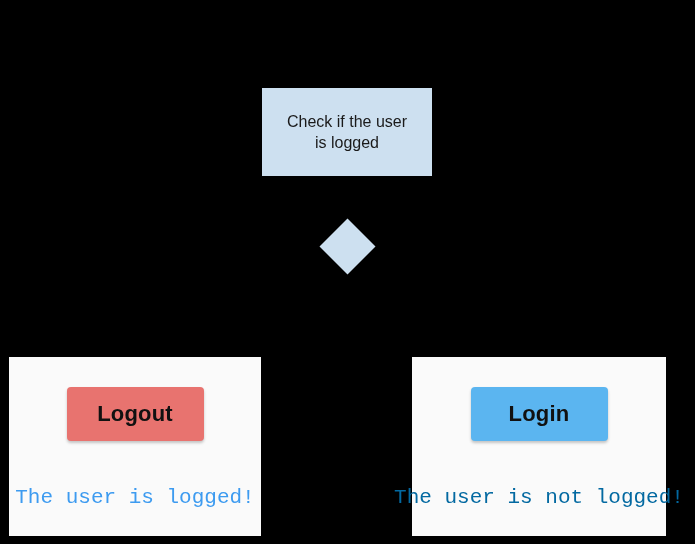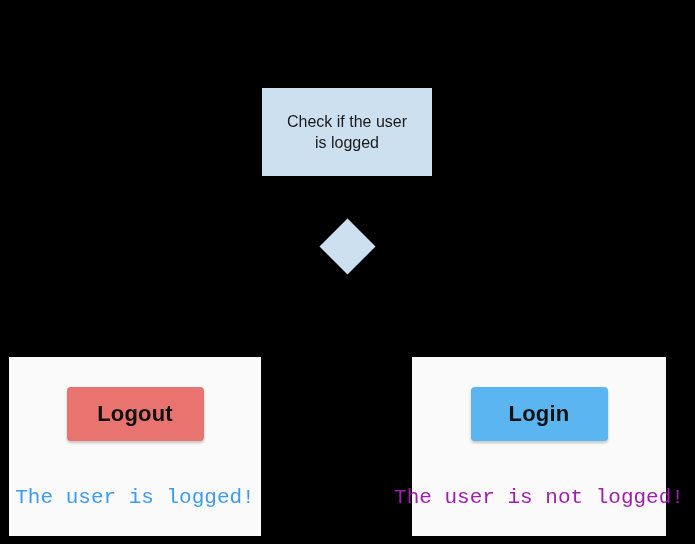--- a/index.html
+++ b/index.html
@@ -104,21 +104,21 @@
   .action-button.login  { background: #5BB5F0; }
 
   .status-text {
     margin-top: 45px;
     font-size: 21px;
     text-align: center;
     font-family: Liberation Mono, monospace;
     white-space: nowrap;
   }
   .status-text.logged     { color: #3D9BF0; }
-  .status-text.not-logged { color: #a21caf; }
+  .status-text.not-logged { color: #0369a1; }
 </style>
 </head>
 <body>
 
 <div id="canvas">
 
   <div class="process-box">
     <span class="process-box-label">Check if the user
 is logged</span>
   </div>

